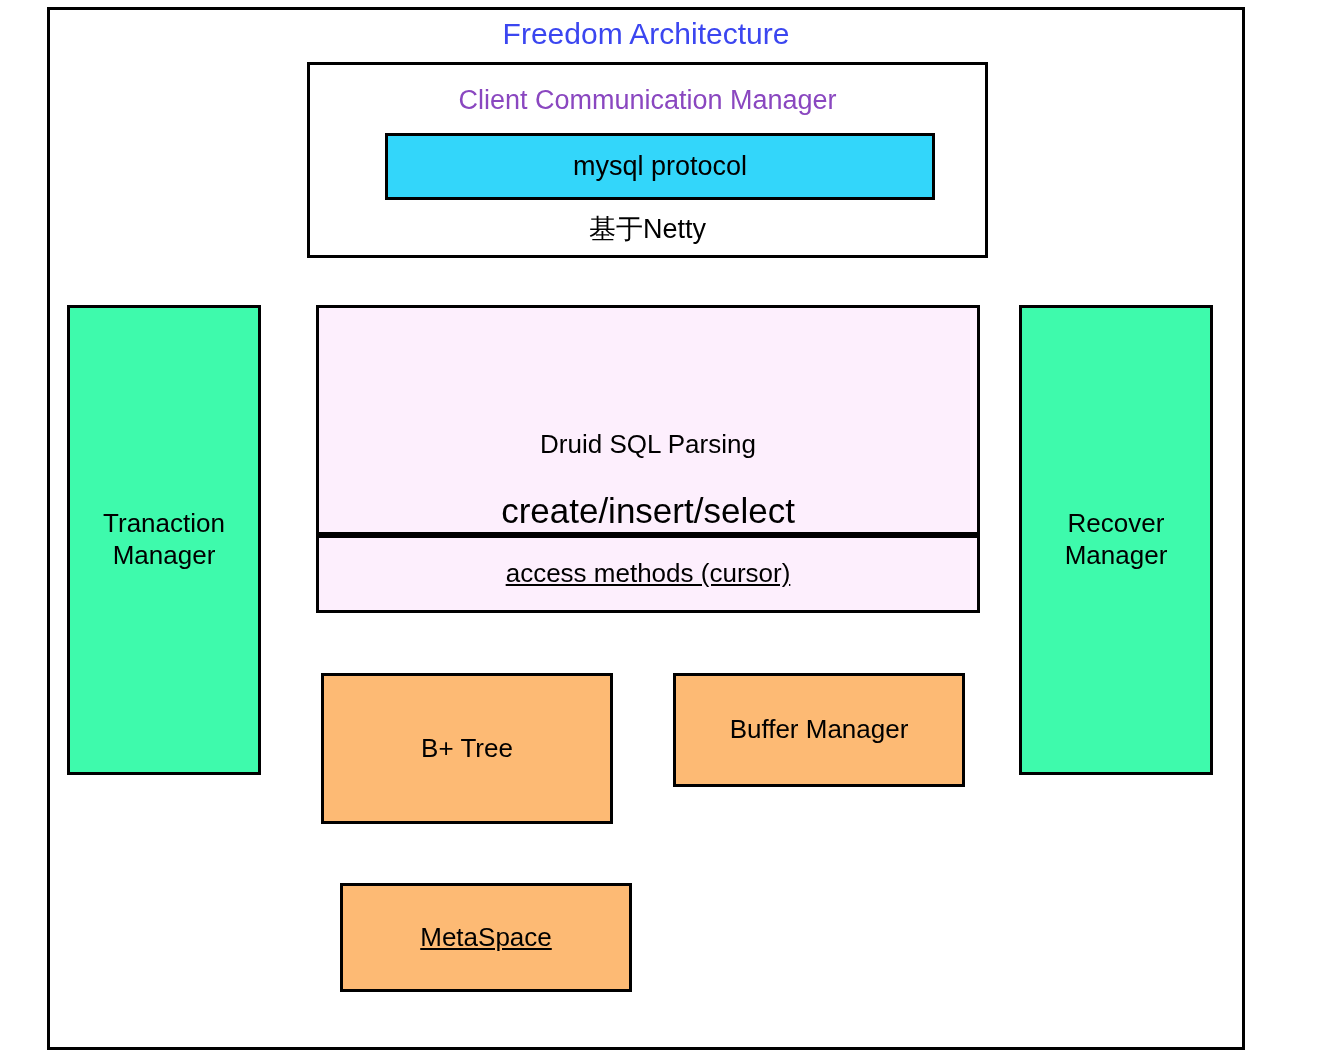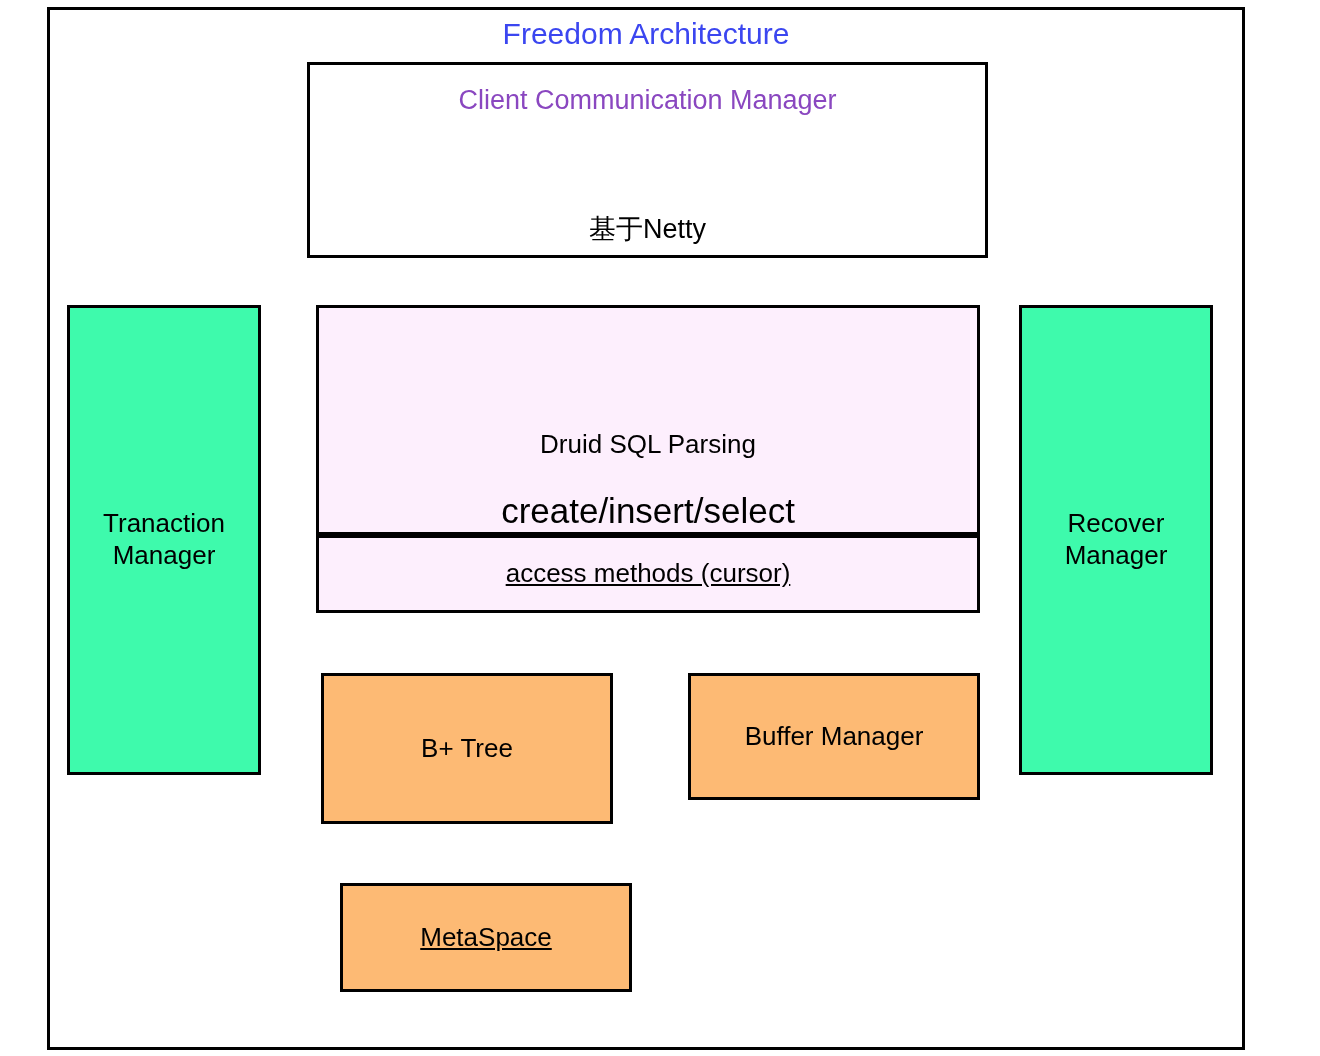--- a/index.html
+++ b/index.html
@@ -142,37 +142,40 @@
     font-size: 26px;
     text-decoration: underline;
   }
 
   
   .yellow-box {
     background: #fdba74;
     font-size: 26px;
   }
   #btree-box        { left: 321px; top: 673px;  width: 292px; height: 151px; }
-  #buffer-manager-box { left: 673px; top: 673px; width: 292px; height: 127px; margin-left: 15px; }
+  #buffer-manager-box { left: 673px; top: 673px; width: 292px; height: 114px; }
   #metaspace-box    { left: 340px; top: 883px;  width: 292px; height: 109px; text-decoration: underline; }
   #log-manager-box  { left: 673px; top: 883px;  width: 292px; height: 151px; }
 </style>
 </head>
 <body>
 
 <div id="canvas">
 
   <div id="outer-frame" class="frame"></div>
 
   <div id="diagram-title">Freedom Architecture</div>
 
   <div id="ccm-panel" class="box">
     <span id="ccm-title" class="box-label">Client Communication Manager</span>
   </div>
 
+  <div id="mysql-protocol-box" class="box">
+    <span class="box-label">mysql protocol</span>
+  </div>
 
   <div id="ccm-netty-note">基于Netty</div>
 
   <div id="transaction-manager-box" class="box">
     <span class="box-label">Tranaction
 Manager</span>
   </div>
 
   <div id="recover-manager-box" class="box">
     <span class="box-label">Recover

